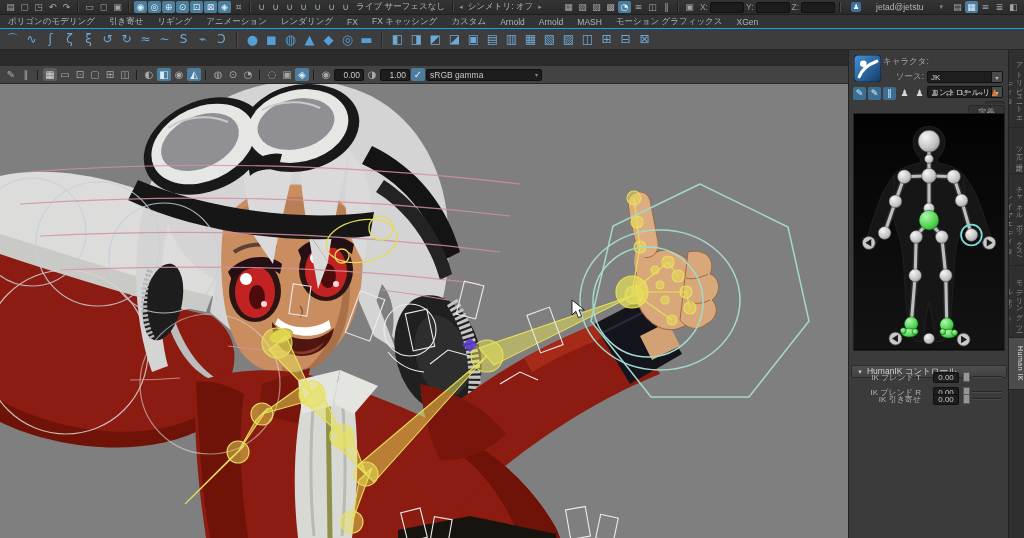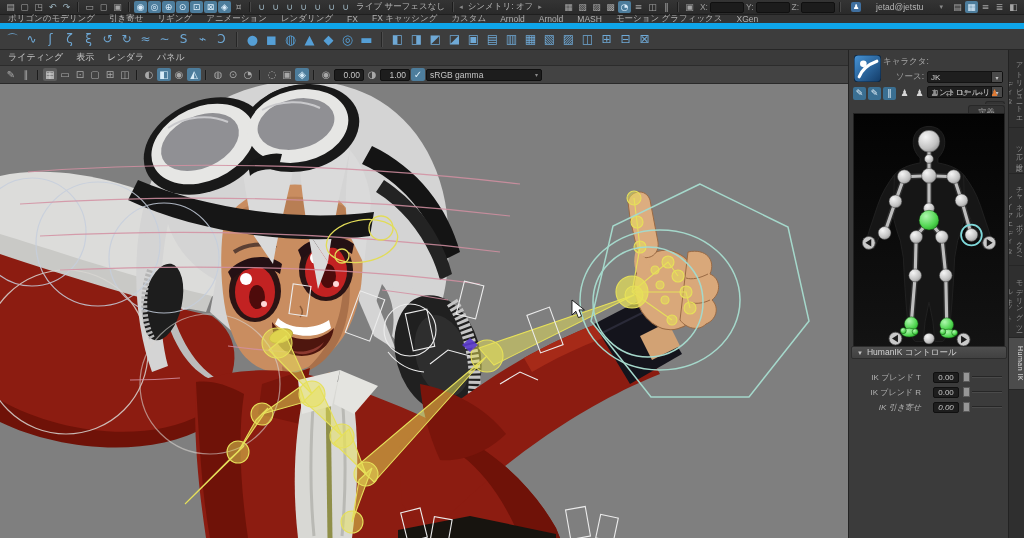--- a/index.html
+++ b/index.html
@@ -23,21 +23,21 @@
   .spacer { flex:1; }
   .axis { display:flex; align-items:center; gap:2px; margin-left:3px; }
   .axis-label { color:#9a9a9a; font-size:8.5px; }
   .nbox { width:34px; height:11px; background:#1c1c1c; border:1px solid #101010;
     border-radius:2px; }
   .account { display:flex; align-items:center; gap:12px; margin:0 6px; }
   .account .badge { width:10px; height:10px; background:#3f6f9f; border-radius:2px;
     color:#fff; font-size:7px; display:flex; align-items:center; justify-content:center; }
   
   .shelftabs { position:absolute; left:0; top:15px; width:1024px; height:14px;
-    background:#333; border-bottom:6px solid #0ea5e9; display:flex; align-items:center;
+    background:#333; border-bottom:1px solid #0ea5e9; display:flex; align-items:center;
     gap:14px; padding:0 8px; font-size:8.5px; color:#b2b2b2; white-space:nowrap; }
   
   .shelficons { position:absolute; left:0; top:29px; width:1024px; height:21px;
     background:#3d3d3d; border-bottom:1px solid #262626; display:flex; align-items:center;
     padding:0 4px; gap:2px; }
   .si { width:17px; height:17px; display:flex; align-items:center; justify-content:center;
     font-family:"DejaVu Sans",sans-serif; font-size:12px; color:#6fa9d6; flex:0 0 auto; }
   .si.prim { color:#559fd6; font-size:13px; }
   .sep2 { width:2px; height:15px; border-left:1px solid #262626; border-right:1px solid #4c4c4c; margin:0 4px; flex:0 0 auto; }
   
@@ -77,21 +77,21 @@
   .hi.blue { background:#3a6f92; border-radius:2px; color:#e8f4fb; }
   .hi.gray { color:#8f8f8f; }
   .hi.orange { color:#e07b35; }
   .rtabs { position:absolute; left:4px; top:51px; width:152px; height:12px; display:flex; align-items:flex-end; gap:1px;flex-direction:column; }
   .rtab { font-size:8.5px; padding:1px 9px 1px; background:#343434; color:#a5a5a5;
     border:1px solid #282828; border-bottom:none; border-radius:3px 3px 0 0; white-space:nowrap; }
   .rtab.active { background:#3b82f6; color:#ececec; }
   .rtab.stub { width:20px; height:10px; }
   .charview { position:absolute; left:4px; top:63px; width:152px; height:238px;
     border:1px solid #222; background:#000; }
-  .hik-header { position:absolute; left:2px; top:296px; width:156px; height:13px;
+  .hik-header { position:absolute; left:2px; top:315px; width:156px; height:13px;
     background:linear-gradient(#4e4e4e,#414141); border:1px solid #2c2c2c; border-radius:2px;
     display:flex; align-items:center; gap:4px; padding:0 5px; color:#d2d2d2; font-size:8.5px; }
   .hik-header .tri { font-size:6px; color:#c2c2c2; }
   .srow { position:absolute; left:2px; width:156px; height:14px; display:flex; align-items:center; }
   .slabel { flex:0 0 82px; text-align:right; font-size:8px; color:#b2b2b2; padding-right:12px; white-space:nowrap; }
   .sval { width:26px; height:11px; background:#1d1d1d; border:1px solid #101010; border-radius:2px;
     color:#c8c8c8; font-size:8px; line-height:9px; text-align:center; flex:0 0 auto; }
   .shandle { width:7px; height:10px; background:#969696; border:1px solid #5a5a5a; margin-left:4px; flex:0 0 auto; }
   .sgroove { flex:1; height:2px; background:#262626; border-bottom:1px solid #4a4a4a; margin:0 5px 0 2px; }
   
@@ -219,26 +219,20 @@
     <span class="si">▥</span>
     <span class="si">▦</span>
     <span class="si">▧</span>
     <span class="si">▨</span>
     <span class="si">◫</span>
     <span class="si">⊞</span>
     <span class="si">⊟</span>
     <span class="si">⊠</span>
   </div>
 
-  <div class="vpmenus">
-    <span>ライティング</span>
-    <span>表示</span>
-    <span>レンダラ</span>
-    <span>パネル</span>
-  </div>
 
   <div class="vptoolbar">
     <span class="vt">✎</span>
     <span class="vt">∥</span>
     <i class="sep"></i>
     <span class="vt active">▦</span>
     <span class="vt">▭</span>
     <span class="vt">⊡</span>
     <span class="vt">▢</span>
     <span class="vt">⊞</span>
@@ -641,21 +635,21 @@
       <span class="sval">0.00</span>
       <span class="shandle"></span>
       <span class="sgroove"></span>
     </div>
     <div class="srow" style="top:335px;">
       <span class="slabel">IK ブレンド R</span>
       <span class="sval">0.00</span>
       <span class="shandle"></span>
       <span class="sgroove"></span>
     </div>
-    <div class="srow" style="top:350px;font-style:italic;">
+    <div class="srow" style="top:342px;">
       <span class="slabel">IK 引き寄せ</span>
       <span class="sval">0.00</span>
       <span class="shandle"></span>
       <span class="sgroove"></span>
     </div>
   </div>
 
   <div class="strip">
     <span class="vtab" style="height:78px;">アトリビュート エディタ</span>
     <span class="vtab" style="height:46px;">ツール設定</span>

